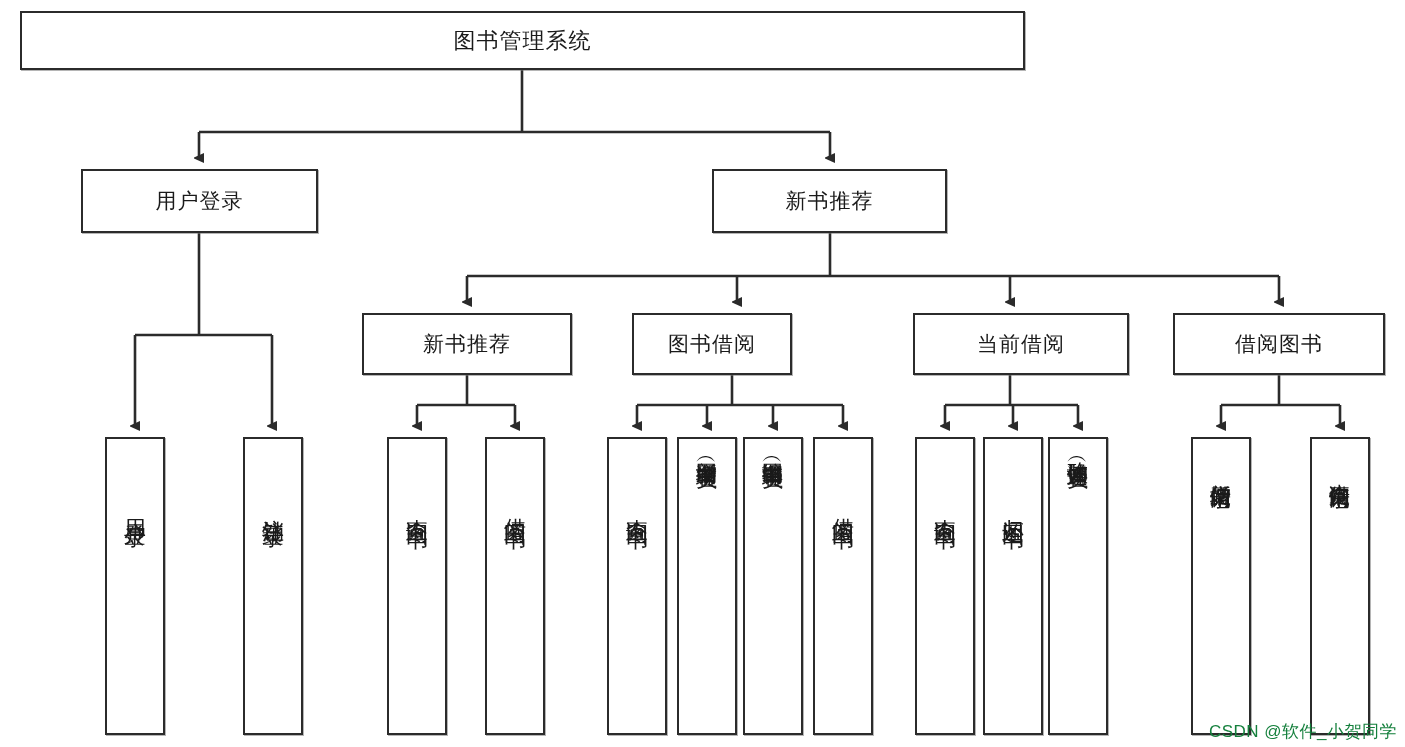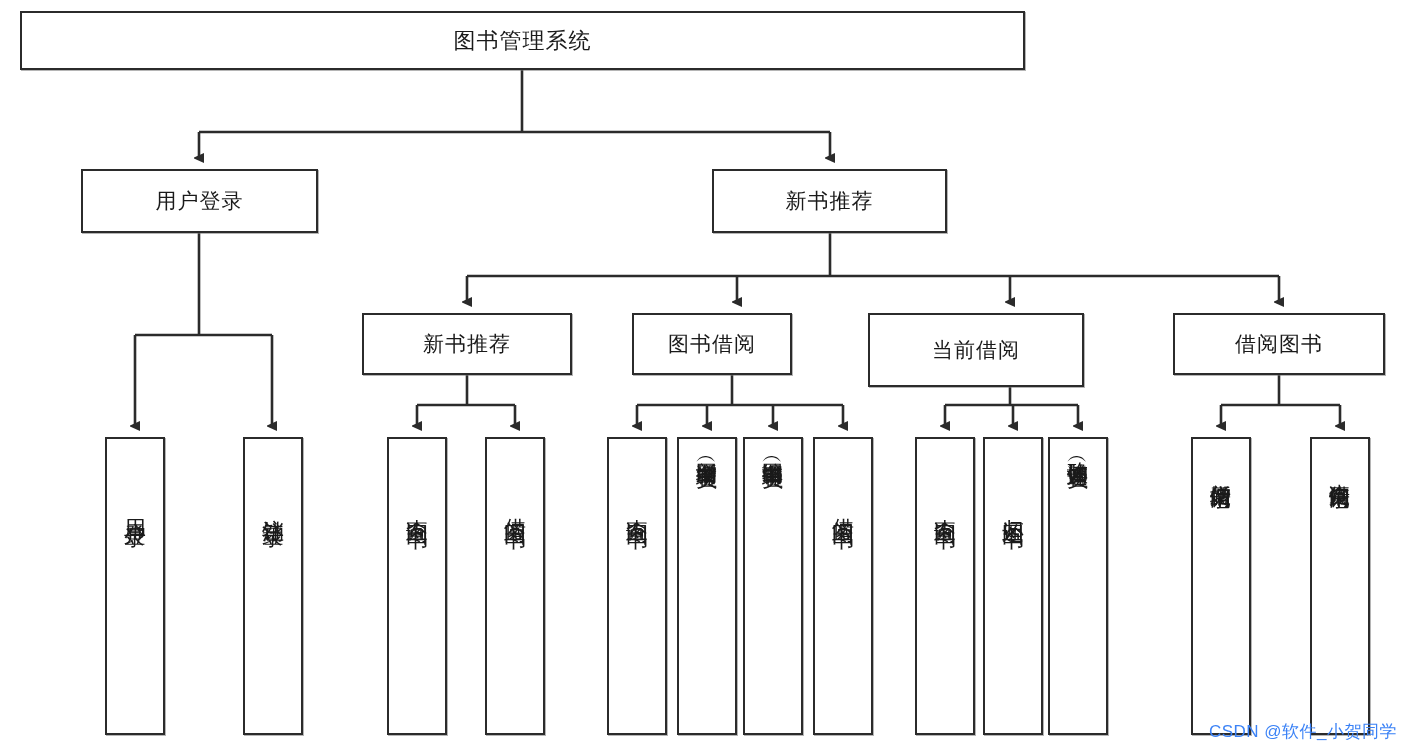--- a/index.html
+++ b/index.html
@@ -66,21 +66,21 @@
   }
   .node.v.tall-text .label {
     font-size: 21px;
     letter-spacing: 1px;
   }
   .watermark {
     position: absolute;
     right: 8px;
     bottom: 4px;
     font-size: 17px;
-    color: #3b82f6;
+    color: #15803d;
     letter-spacing: 0.5px;
     white-space: nowrap;
     z-index: 5;
   }
 </style>
 </head>
 <body>
 
 <div id="diagram">
 
@@ -144,21 +144,21 @@
   <div class="node h" style="left:712px; top:169px; width:235px; height:64px;">
     <span class="label">新书推荐</span>
   </div>
 
   <div class="node h" style="left:362px; top:313px; width:210px; height:62px;">
     <span class="label">新书推荐</span>
   </div>
   <div class="node h" style="left:632px; top:313px; width:160px; height:62px;">
     <span class="label">图书借阅</span>
   </div>
-  <div class="node h" style="left:868px; top:313px; width:216px; height:74px;font-family:Liberation Serif, serif;">
+  <div class="node h" style="left:913px; top:313px; width:216px; height:62px;font-family:Liberation Serif, serif;">
     <span class="label">当前借阅</span>
   </div>
   <div class="node h" style="left:1173px; top:313px; width:212px; height:62px;">
     <span class="label">借阅图书</span>
   </div>
 
   <div class="node v" style="left:105px; top:437px; width:60px; height:298px; padding-top:62px;">
     <span class="label">用户登录</span>
   </div>
   <div class="node v" style="left:243px; top:437px; width:60px; height:298px; padding-top:62px;">

